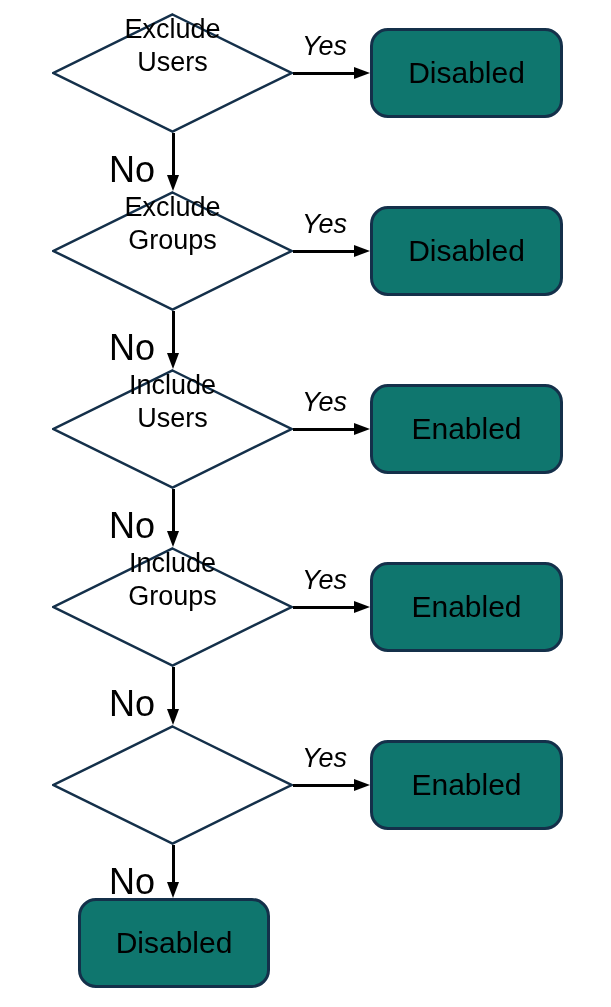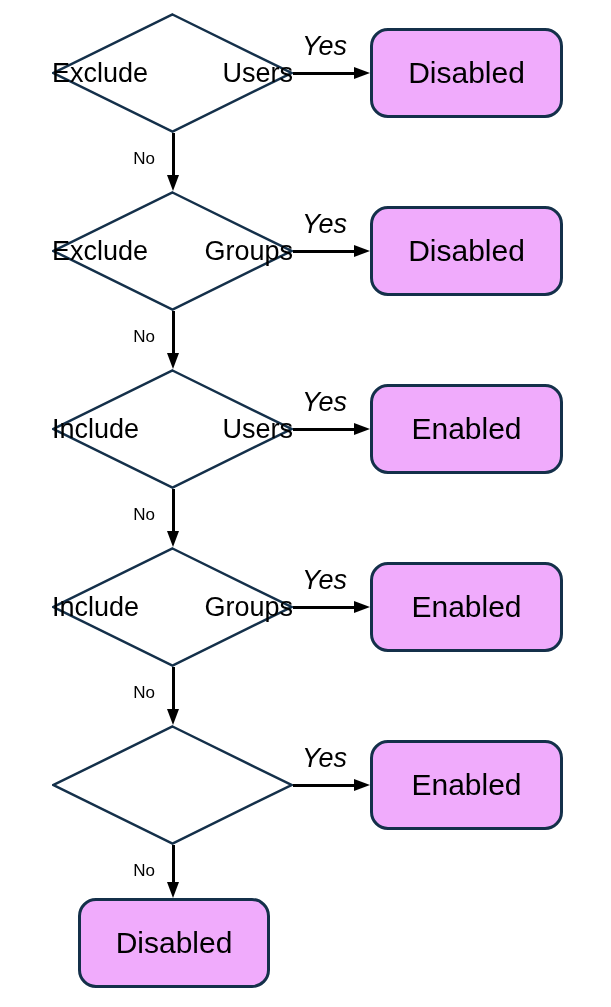--- a/index.html
+++ b/index.html
@@ -21,38 +21,38 @@
     position: absolute;
     left: 52px;
     width: 241px;
     height: 120px;
   }
   .diamond svg { position: absolute; left: 0; top: 0; display: block; }
   .diamond-label {
     position: absolute;
     inset: 0;
     display: flex;
-    flex-direction: row;
+    flex-direction: column;
     align-items: center;
-    justify-content: space-between;
+    justify-content: flex-start;
     text-align: center;
     font-size: 27px;
     line-height: 33px;
     color: #000000;
   }
   
   .outcome {
     position: absolute;
     left: 370px;
     width: 193px;
     height: 90px;
     box-sizing: border-box;
     border: 3.5px solid #14304a;
     border-radius: 18px;
-    background: #f0abfc;
+    background: #0f766e;
     display: flex;
     align-items: center;
     justify-content: center;
     font-size: 30px;
     color: #000000;
   }
   .outcome.final {
     left: 78px;
     top: 898px;
     width: 192px;
@@ -63,21 +63,21 @@
     left: 302px;
     font-size: 27px;
     color: #000000;
     font-style: italic;
   }
   .no-label {
     position: absolute;
     left: 60px;
     width: 95px;
     text-align: right;
-    font-size: 17px;
+    font-size: 36px;
     color: #000000;
   }
   
   .h-arrow { position: absolute; left: 293px; width: 77px; height: 12px; }
   .h-arrow .shaft {
     position: absolute; left: 0; top: 4.5px;
     width: 62px; height: 3px; background: #000000;
   }
   .h-arrow .head {
     position: absolute; left: 61px; top: 0;

